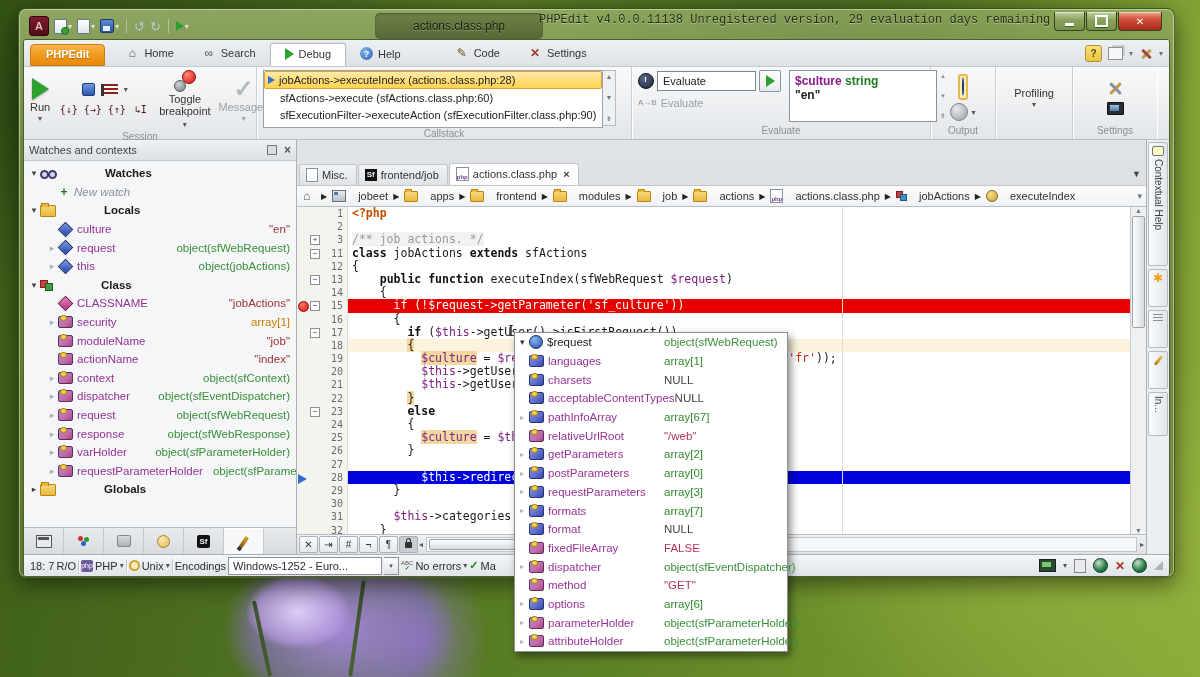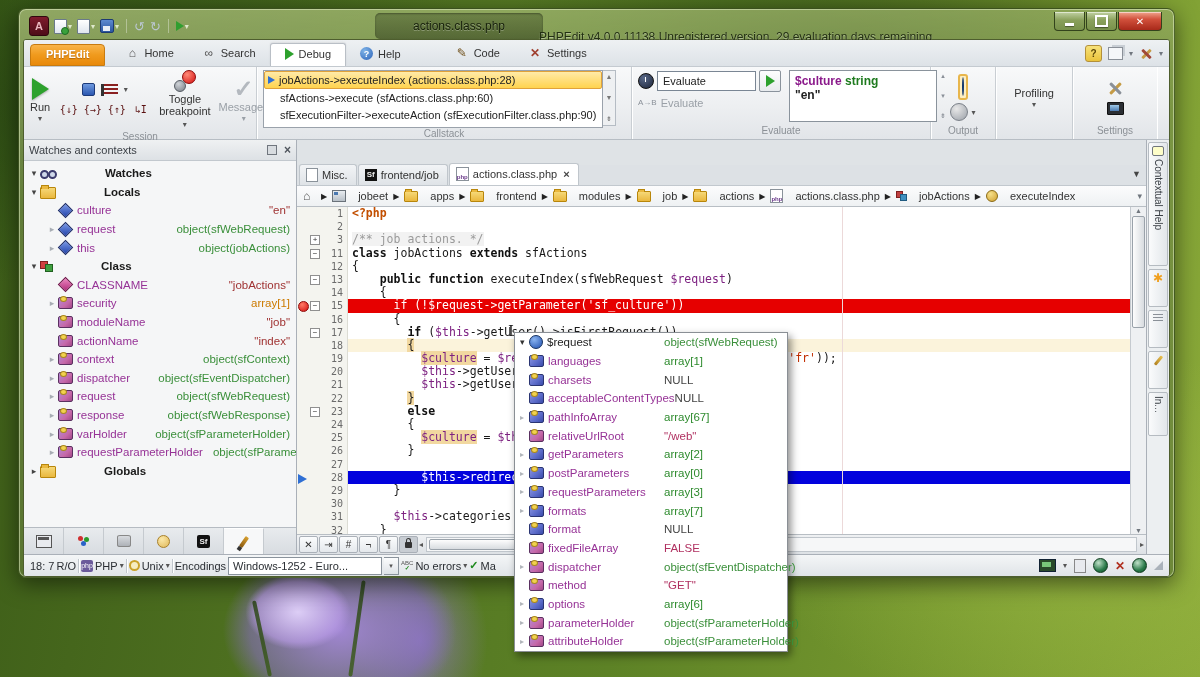--- a/index.html
+++ b/index.html
@@ -13,21 +13,21 @@
       radial-gradient(ellipse 600px 260px at 8% 15%, rgba(30,60,15,.6), transparent 72%),
       linear-gradient(100deg,#3c5c18 0%,#4e7020 28%,#5d8226 55%,#74962e 78%,#8cab3a 100%);
   }
   .stem{position:absolute;width:4px;background:linear-gradient(#24400e,#3a5c16);border-radius:3px;opacity:.8;}
   
   .win{position:absolute;left:18px;top:8px;width:1157px;height:570px;box-sizing:border-box;border-radius:8px;padding:4px;
     background:linear-gradient(175deg, rgba(175,195,125,.75), rgba(120,145,75,.65) 30%, rgba(95,120,55,.7));
     border:1px solid rgba(45,65,22,.7);
     box-shadow:inset 0 0 0 1px rgba(235,245,210,.5), 0 6px 22px rgba(0,0,0,.5);}
   .titlebar{position:relative;height:26px;display:flex;align-items:center;}
-  .ttext{position:absolute;left:516px;top:17px;font-size:12px;color:#233012;text-shadow:0 1px 1px rgba(255,255,255,.45);white-space:nowrap;}
+  .ttext{position:absolute;left:516px;top:0;font-size:12px;color:#233012;text-shadow:0 1px 1px rgba(255,255,255,.45);white-space:nowrap;font-family:Liberation Mono, monospace;}
   .doctab{position:absolute;left:352px;top:0px;width:168px;height:26px;border-radius:5px;
     background:linear-gradient(rgba(35,48,20,.30), rgba(18,28,8,.42));box-shadow:inset 0 1px 2px rgba(0,0,0,.35);
     color:#16200a;text-shadow:0 1px 0 rgba(255,255,255,.28);font-size:12px;display:flex;align-items:center;justify-content:center;}
   .qat{display:flex;align-items:center;gap:5px;padding-left:6px;}
   .appicon{width:18px;height:18px;border-radius:3px;background:linear-gradient(#7e1b2c,#4e0d18);border:1px solid #30070e;
     color:#eab6be;font-weight:bold;font-size:11px;display:flex;align-items:center;justify-content:center;}
   .qbtn{display:flex;align-items:center;color:#e9f0d8;font-size:11px;}
   .qpage{width:11px;height:13px;background:linear-gradient(#fff,#dfe6ee);border:1px solid #6a7a8a;border-radius:1px;position:relative;}
   .qpage.plus::after{content:'';position:absolute;right:-3px;bottom:-2px;width:6px;height:6px;border-radius:50%;background:#39a13c;border:1px solid #1d6b20;}
   .qsave{width:12px;height:12px;background:linear-gradient(#5d8ad0,#2c56a0);border:1px solid #1c3a72;border-radius:2px;position:relative;}
@@ -472,20 +472,25 @@
           <span class="sp"></span>
           <span class="pinic"></span>
           <span class="closex">×</span>
         </div>
         <div class="tree" id="watchtree">
             <div class="trow" style="padding-left: 4px;">
               <span class="texp">▾</span>
               <span class="ti i-glasses"></span>
               <span class="tname b">Watches</span>
             </div>
+            <div class="trow" style="padding-left: 22px;">
+              <span class="texp"></span>
+              <span class="ti i-plus"></span>
+              <span class="tname i">New watch</span>
+            </div>
             <div class="trow" style="padding-left: 4px;">
               <span class="texp">▾</span>
               <span class="ti i-folder"></span>
               <span class="tname b">Locals</span>
             </div>
             <div class="trow" style="padding-left: 22px;">
               <span class="texp"></span>
               <span class="ti i-bdiamond"></span>
               <span class="tname">culture</span>
               <span class="tval tv-str">"en"</span>

